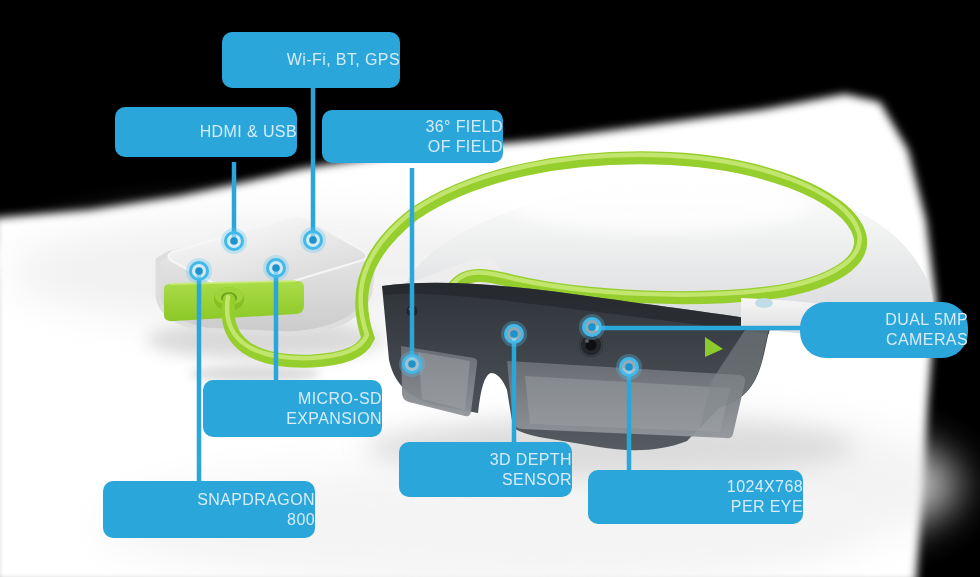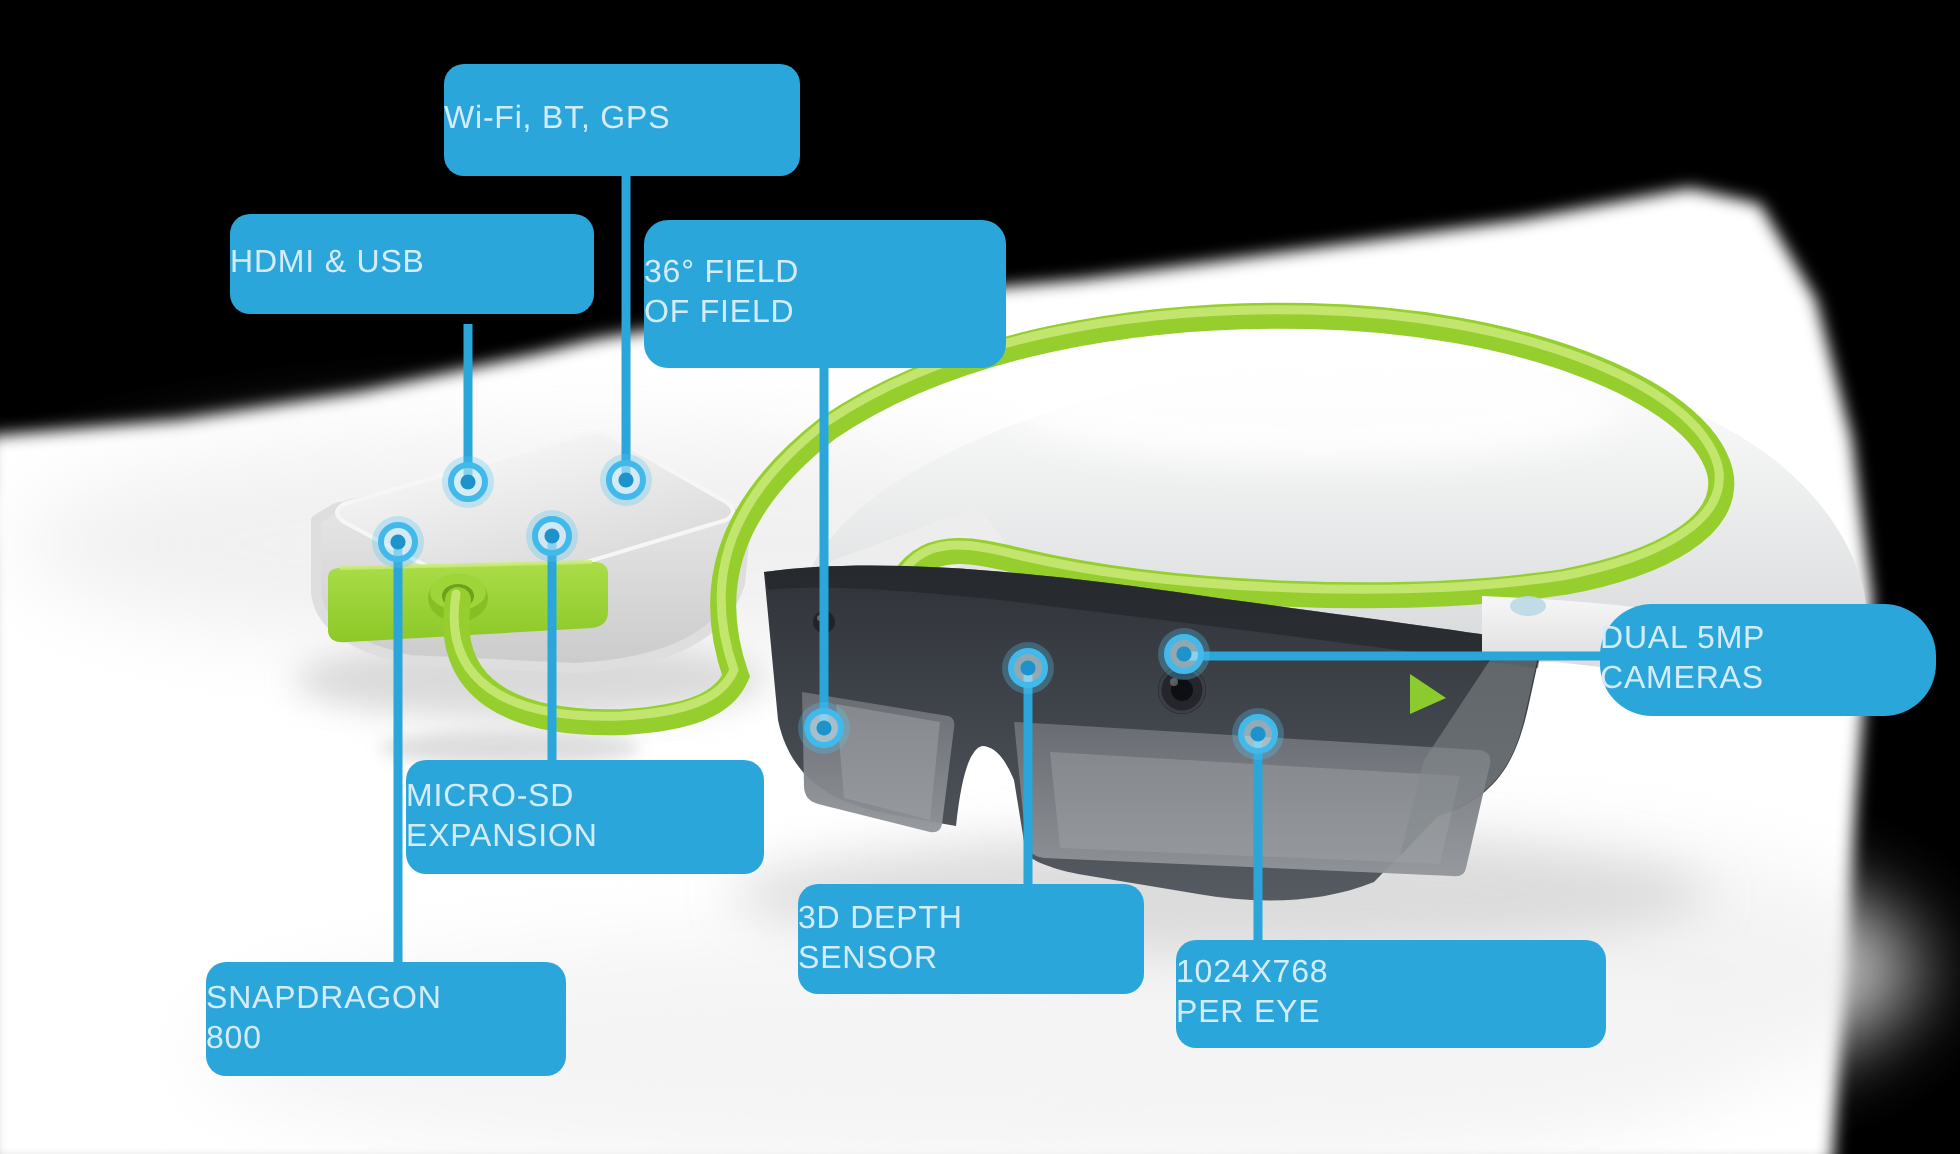--- a/index.html
+++ b/index.html
@@ -1,30 +1,30 @@
 <!DOCTYPE html>
 <html><head>
 <meta charset="utf-8">
 <style>
   html,body{margin:0;padding:0;background:#000;}
   .stage{position:relative;width:980px;height:577px;overflow:hidden;background:#000;
          font-family:"Liberation Sans",sans-serif;}
   .stage svg{position:absolute;left:0;top:0;}
   .callout{position:absolute;z-index:5;background:#2BA6DA;border-radius:10px;
-           display:flex;flex-direction:column;align-items:flex-start;justify-content:center;
+           display:flex;flex-direction:column;align-items:flex-end;justify-content:center;
            color:#D5ECF8;font-size:16px;letter-spacing:.4px;text-align:center;line-height:20px;}
   .callout span:empty{display:none;}
   .co-wifi   {left:222px;top:32px; width:178px;height:56px;}
   .co-hdmi   {left:115px;top:107px;width:182px;height:50px;}
-  .co-fov    {left:322px;top:110px;width:181px;height:74px;border-radius:12px;}
+  .co-fov    {left:322px;top:110px;width:181px;height:53px;}
   .co-dual   {left:800px;top:302px;width:168px;height:56px;border-radius:26px;}
   .co-microsd{left:203px;top:380px;width:179px;height:57px;}
   .co-depth  {left:399px;top:442px;width:173px;height:55px;}
   .co-res    {left:588px;top:470px;width:215px;height:54px;}
-  .co-snap   {left:103px;top:481px;width:180px;height:57px;}
+  .co-snap   {left:103px;top:481px;width:180px;height:57px;padding-left:32px;}
 </style>
 </head>
 <body>
 
 <div class="stage">
 
 <svg width="980" height="577" viewBox="0 0 980 577">
   <defs>
     <filter id="b4" x="-60%" y="-60%" width="220%" height="220%">
           <feGaussianBlur stdDeviation="4"></feGaussianBlur>

